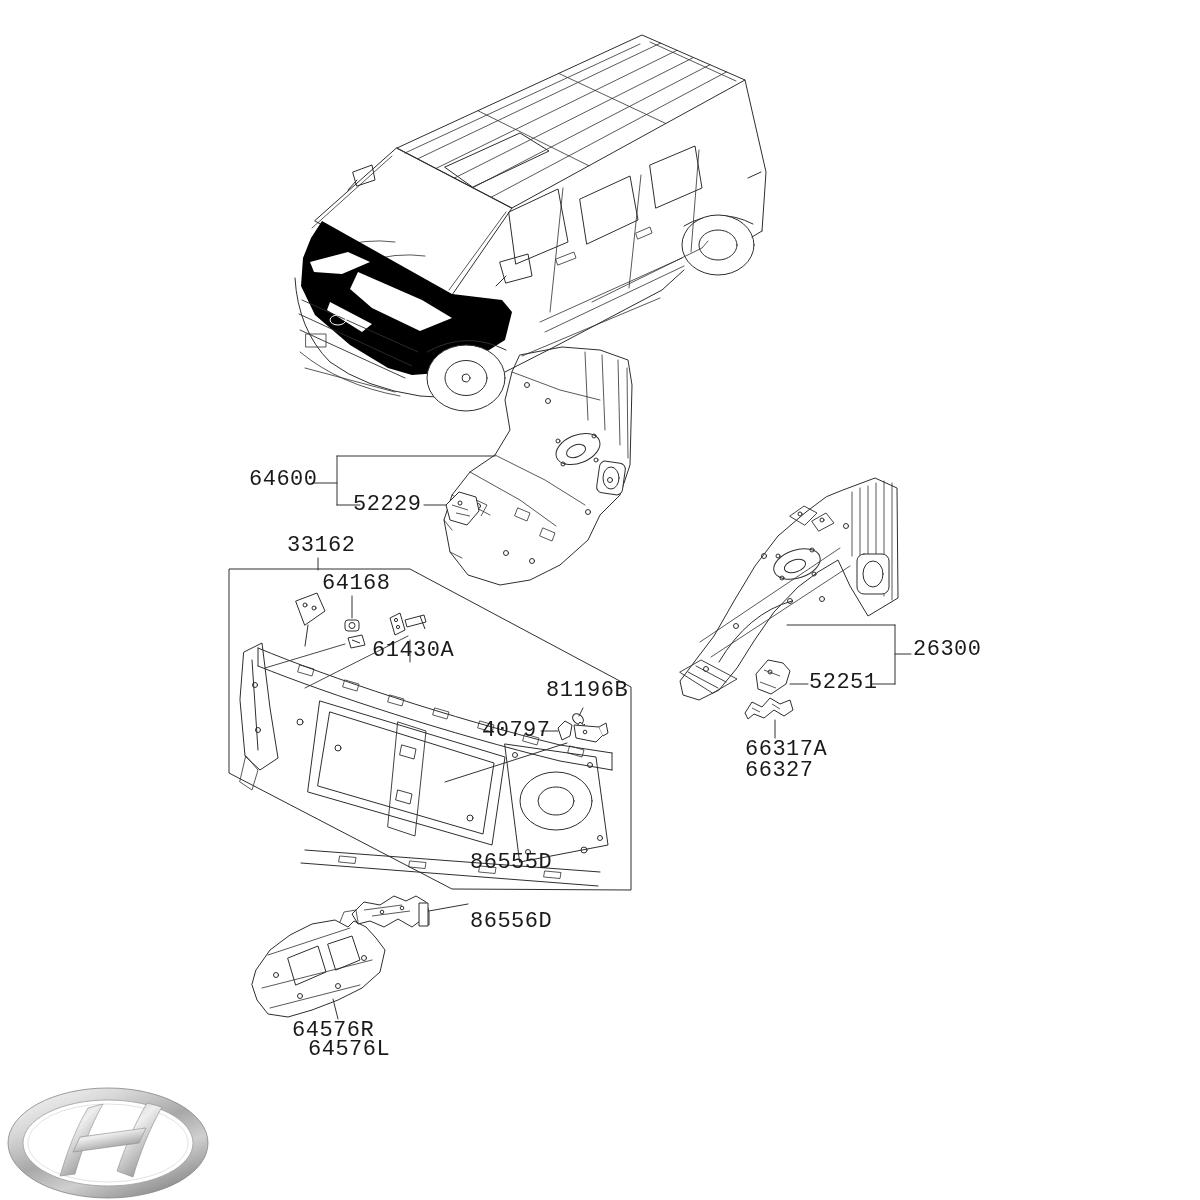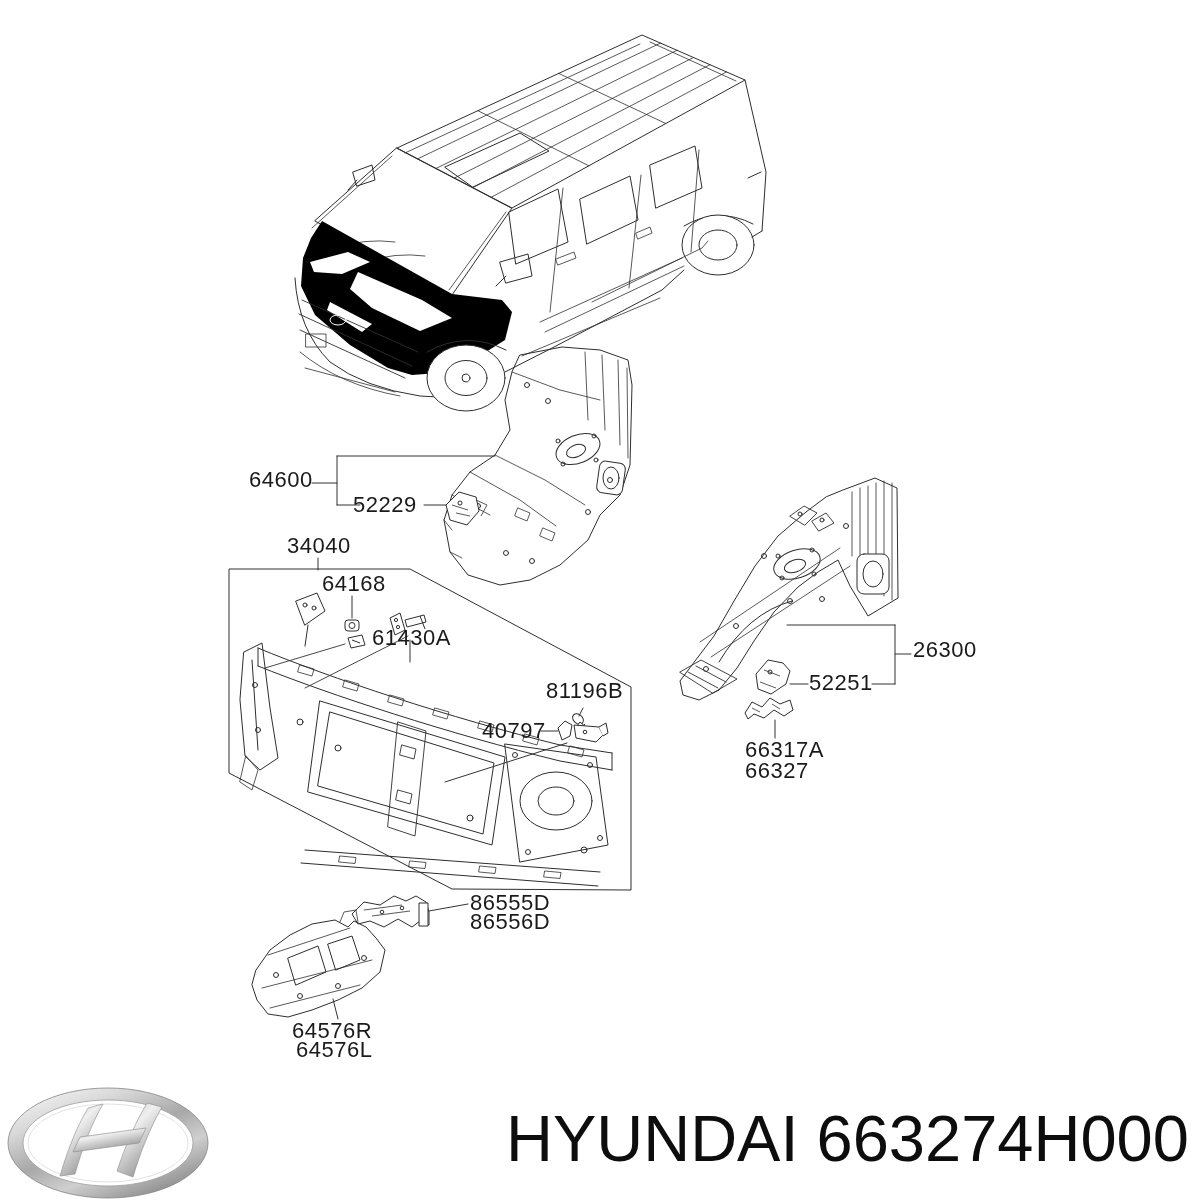--- a/index.html
+++ b/index.html
@@ -1,17 +1,17 @@
 <!DOCTYPE html>
 <html><head>
 <meta charset="utf-8">
 <style>
   html,body{margin:0;padding:0;background:#ffffff;}
   .stage{position:relative;width:1200px;height:1200px;background:#ffffff;overflow:hidden;
-         font-family:Liberation Sans, sans-serif;}
+         font-family:Liberation Mono, monospace;}
   .art{position:absolute;left:0;top:0;width:1200px;height:1200px;}
   .lbl{position:absolute;font-size:22px;line-height:22px;color:#1a1a1a;white-space:nowrap;
        letter-spacing:0.5px;}
   .footer{position:absolute;left:506px;top:1106px;font-size:65px;line-height:65px;
           color:#0d0d0d;white-space:nowrap;}
   .footer .make{margin-right:18px;}
 </style>
 </head>
 <body>
 
@@ -239,31 +239,28 @@
     <g fill="url(#gH)" stroke="#8a8a8a" stroke-width="0.6">
       <path d="M60,1176 C67,1152 76,1128 88,1108 L103,1104 C91,1125 82,1149 75,1174 Z"></path>
       <path d="M117,1171 C125,1147 135,1123 147,1103 L162,1107 C150,1128 140,1153 133,1177 Z"></path>
       <path d="M73,1152 L139,1143 L146,1128 L80,1137 Z"></path>
     </g>
   </g>
 </svg>
 
 <div class="lbl" style="left:249px;top:469px">64600</div>
 <div class="lbl" style="left:353px;top:494px">52229</div>
-<div class="lbl" style="left:287px;top:535px">34040</div>
+<div class="lbl" style="left:287px;top:535px">33162</div>
 <div class="lbl" style="left:322px;top:573px">64168</div>
-<div class="lbl" style="left:372px;top:627px">61430A</div>
+<div class="lbl" style="left:372px;top:640px">61430A</div>
 <div class="lbl" style="left:546px;top:680px">81196B</div>
 <div class="lbl" style="left:482px;top:720px">40797</div>
 <div class="lbl" style="left:913px;top:639px">26300</div>
 <div class="lbl" style="left:809px;top:672px">52251</div>
 <div class="lbl" style="left:745px;top:739px">66317A</div>
 <div class="lbl" style="left:745px;top:760px">66327</div>
-<div class="lbl" style="left:470px;top:892px">86555D</div>
+<div class="lbl" style="left:470px;top:852px">86555D</div>
 <div class="lbl" style="left:470px;top:911px">86556D</div>
 <div class="lbl" style="left:292px;top:1020px">64576R</div>
-<div class="lbl" style="left:296px;top:1039px">64576L</div>
-
-<div class="footer">
-  <span class="make">HYUNDAI</span><span>663274H000</span>
+<div class="lbl" style="left:308px;top:1039px">64576L</div>
+
+
 </div>
 
-</div>
-
 </body></html>

